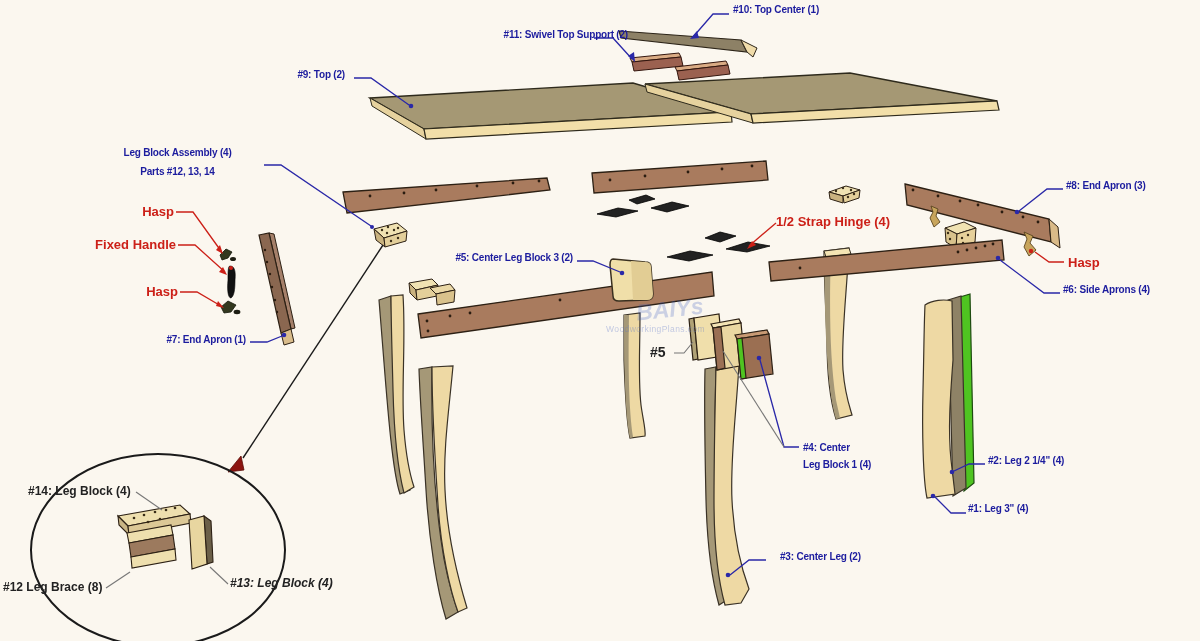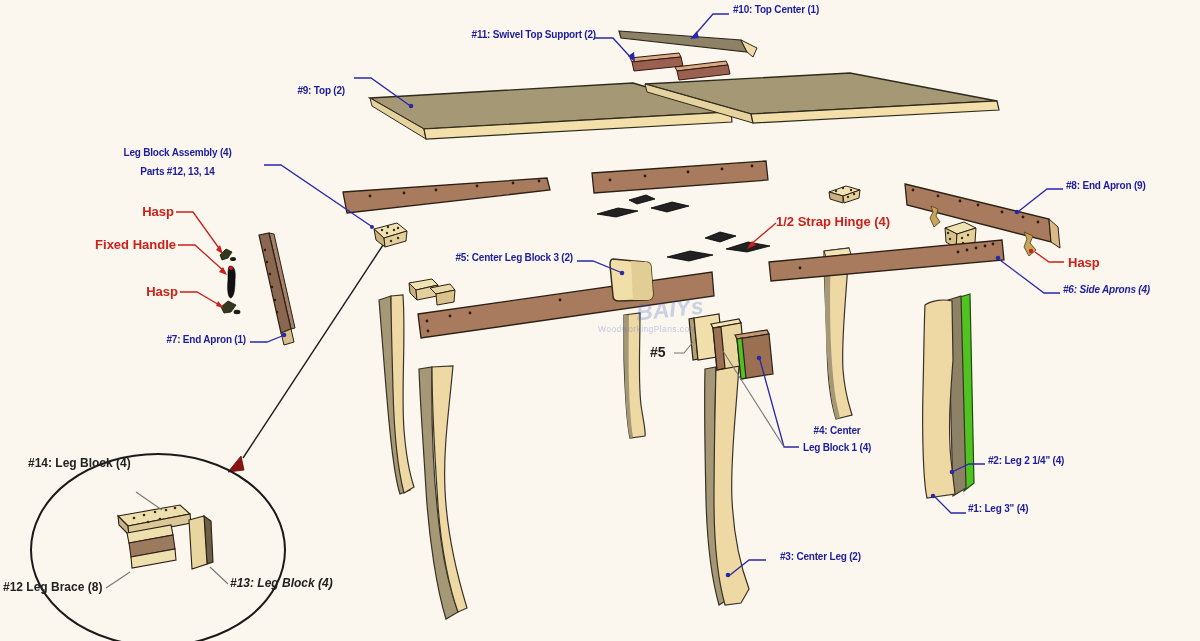--- a/index.html
+++ b/index.html
@@ -10,21 +10,21 @@
   }
   #scene{position:absolute;left:0;top:0;}
   .lbl{position:absolute;font-weight:bold;white-space:nowrap;line-height:1.2;}
   .blue{color:#1c1c9e;font-size:10px;letter-spacing:-0.2px;}
   .red{color:#cc2018;font-size:13px;}
   .blk{color:#222;font-size:12px;}
   .two{line-height:17px;}
   .ctr{text-align:center;line-height:19px;}
   #watermark{position:absolute;left:598px;top:296px;opacity:0.45;pointer-events:none;}
   #wm-logo{display:block;font-size:23px;font-style:italic;font-weight:bold;color:#3a5bbf;opacity:0.55;transform:rotate(-6deg);margin-left:38px;}
-  #wm-text{display:block;font-size:8.5px;color:#5a74c8;opacity:0.8;margin-top:1px;letter-spacing:0.4px;}
+  #wm-text{display:block;font-size:8.5px;color:#5a74c8;opacity:0.8;margin-top:1px;margin-left:8px;letter-spacing:0.4px;}
 </style>
 </head>
 <body>
 
 <div id="stage">
 
 <svg id="scene" width="1200" height="641" viewBox="0 0 1200 641">
 
   <g>
     <polygon points="370,98 633,83 731,112 424,129" fill="#a59874" stroke="#2e2a1c" stroke-width="1.4"></polygon>
@@ -318,48 +318,48 @@
     <polyline points="228,584 210,567"></polyline>
   </g>
 </svg>
 
   <div id="watermark">
     <span id="wm-logo">BAIYs</span>
     <span id="wm-text">WoodworkingPlans.com</span>
   </div>
 
   <div class="lbl blue" style="left:733px;top:4px;">#10: Top Center (1)</div>
-  <div class="lbl blue" style="right:604px;top:29px;">#11: Swivel Top Support (2)</div>
-  <div class="lbl blue" style="right:855px;top:85px;">#9: Top (2)</div>
+  <div class="lbl blue" style="right:572px;top:29px;">#11: Swivel Top Support (2)</div>
+  <div class="lbl blue" style="right:855px;top:69px;">#9: Top (2)</div>
 
   <div class="lbl blue ctr" style="left:95px;top:143px;width:165px;">
     <span>Leg Block Assembly (4)</span><br>
     <span>Parts #12, 13, 14</span>
   </div>
 
   <div class="lbl red" style="right:1026px;top:204px;">Hasp</div>
   <div class="lbl red" style="right:1024px;top:237px;">Fixed Handle</div>
   <div class="lbl red" style="right:1022px;top:284px;">Hasp</div>
   <div class="lbl blue" style="right:954px;top:334px;">#7: End Apron (1)</div>
 
   <div class="lbl blue" style="right:627px;top:252px;text-align:right;">#5: Center Leg Block 3 (2)</div>
   <div class="lbl red" style="left:776px;top:214px;">1/2 Strap Hinge (4)</div>
 
-  <div class="lbl blue" style="left:1066px;top:180px;">#8: End Apron (9)</div>
+  <div class="lbl blue" style="left:1066px;top:180px;">#8: End Apron (3)</div>
   <div class="lbl red" style="left:1068px;top:255px;">Hasp</div>
-  <div class="lbl blue" style="left:1063px;top:284px;font-style:italic;">#6: Side Aprons (4)</div>
+  <div class="lbl blue" style="left:1063px;top:284px;">#6: Side Aprons (4)</div>
 
   <div class="lbl blk" style="left:650px;top:344px;font-size:14px;">#5</div>
 
-  <div class="lbl blue two" style="left:803px;top:422px;text-align:center;">
+  <div class="lbl blue two" style="left:803px;top:439px;">
     <span>#4: Center</span><br>
     <span>Leg Block 1 (4)</span>
   </div>
 
   <div class="lbl blue" style="left:988px;top:455px;">#2: Leg 2 1/4" (4)</div>
   <div class="lbl blue" style="left:968px;top:503px;">#1: Leg 3" (4)</div>
   <div class="lbl blue" style="left:780px;top:551px;">#3: Center Leg (2)</div>
 
-  <div class="lbl blk" style="left:28px;top:456px;">#14: Leg Block (4)</div>
+  <div class="lbl blk" style="left:28px;top:484px;">#14: Leg Block (4)</div>
   <div class="lbl blk" style="left:3px;top:580px;">#12 Leg Brace (8)</div>
   <div class="lbl blk" style="left:230px;top:576px;font-style:italic;">#13: Leg Block (4)</div>
 
 </div>
 
 </body></html>

